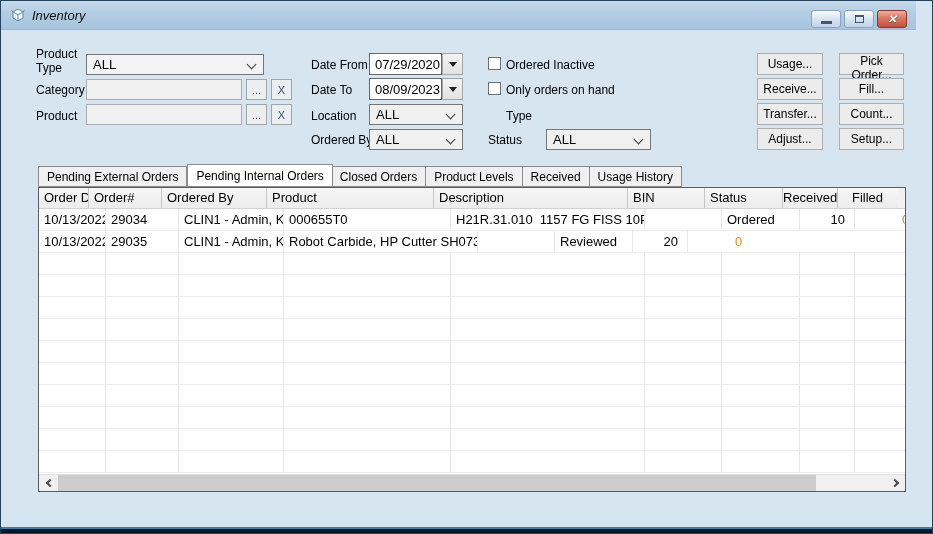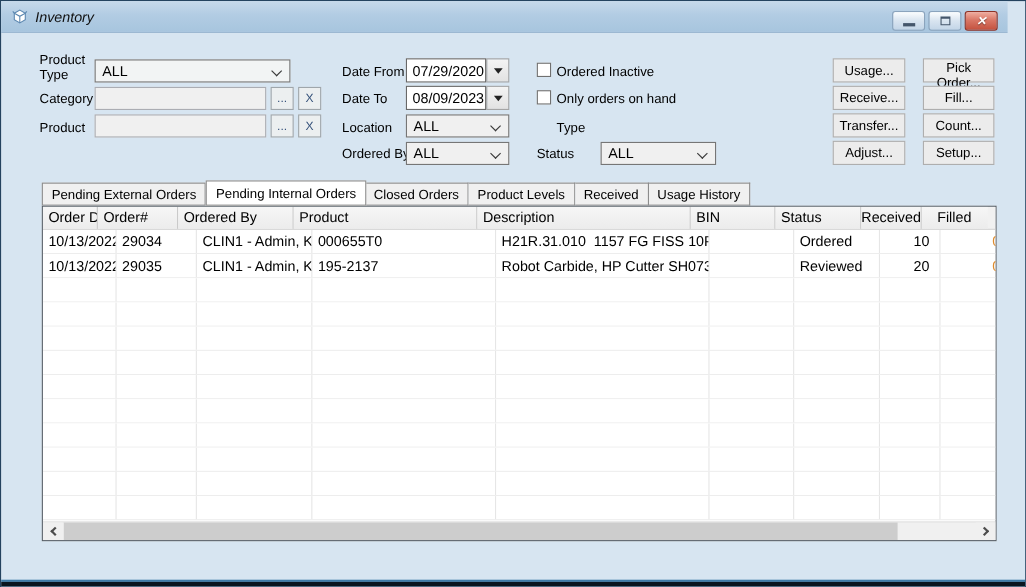--- a/index.html
+++ b/index.html
@@ -259,21 +259,20 @@
           <div class="gcell" style="width: 194px;">H21R.31.010  1157 FG FISS 10PK</div>
           <div class="gcell" style="width: 77px;"></div>
           <div class="gcell" style="width: 78px;">Ordered</div>
           <div class="gcell num" style="width: 55px;">10</div>
           <div class="gcell filledv" style="width: 60px;">0</div>
         </div>
         <div class="grow">
           <div class="gcell" style="width: 67px;">10/13/2022</div>
           <div class="gcell" style="width: 73px;">29035</div>
           <div class="gcell" style="width: 105px;">CLIN1 - Admin, K</div>
-          <div class="gcell" style="width: 167px;">195-2137</div>
           <div class="gcell" style="width: 194px;">Robot Carbide, HP Cutter SH073E-060</div>
           <div class="gcell" style="width: 77px;"></div>
           <div class="gcell" style="width: 78px;">Reviewed</div>
           <div class="gcell num" style="width: 55px;">20</div>
           <div class="gcell filledv" style="width: 60px;">0</div>
         </div>
         <div class="grow">
           <div class="gcell" style="width: 67px;"></div>
           <div class="gcell" style="width: 73px;"></div>
           <div class="gcell" style="width: 105px;"></div>

